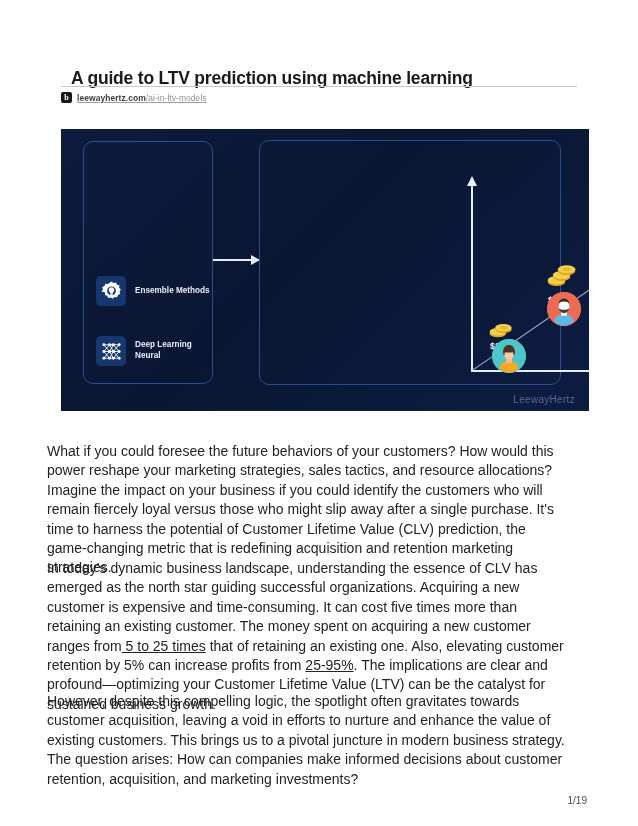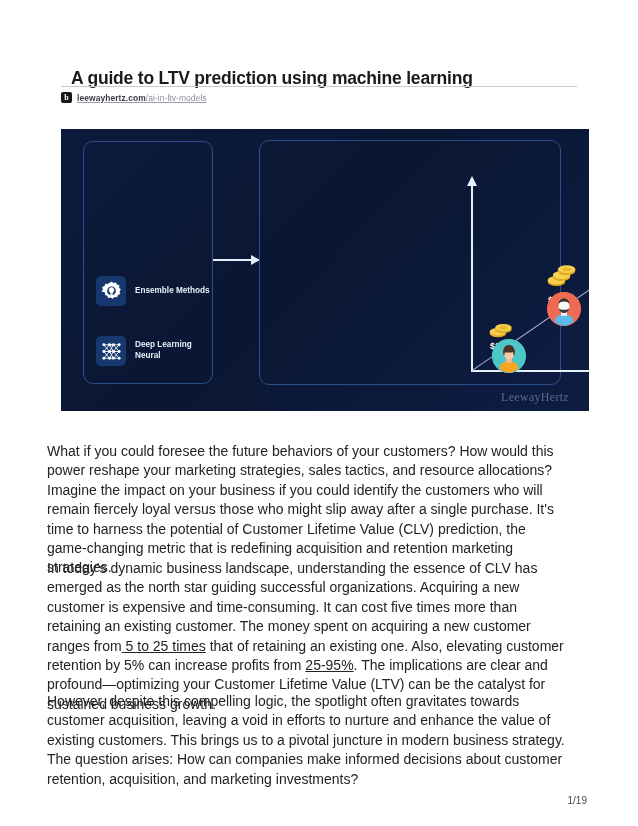--- a/index.html
+++ b/index.html
@@ -181,24 +181,24 @@
     position: absolute;
     width: 34px; height: 34px;
     border-radius: 50%;
     overflow: hidden;
   }
   .coins {
     position: absolute;
   }
   .watermark {
     position: absolute;
-    right: 20px; bottom: 6px;
-    font-size: 12px;
+    right: 14px; bottom: 6px;
+    font-size: 10px;
     color: #5a6a8e;
-    font-family: Liberation Serif, serif;
+    font-family: Liberation Sans, sans-serif;
     letter-spacing: 0.3px;
   }
 
   
   .para {
     position: absolute;
     left: 47px;
     width: 518px;
     font-size: 14px;
     line-height: 19.4px;

